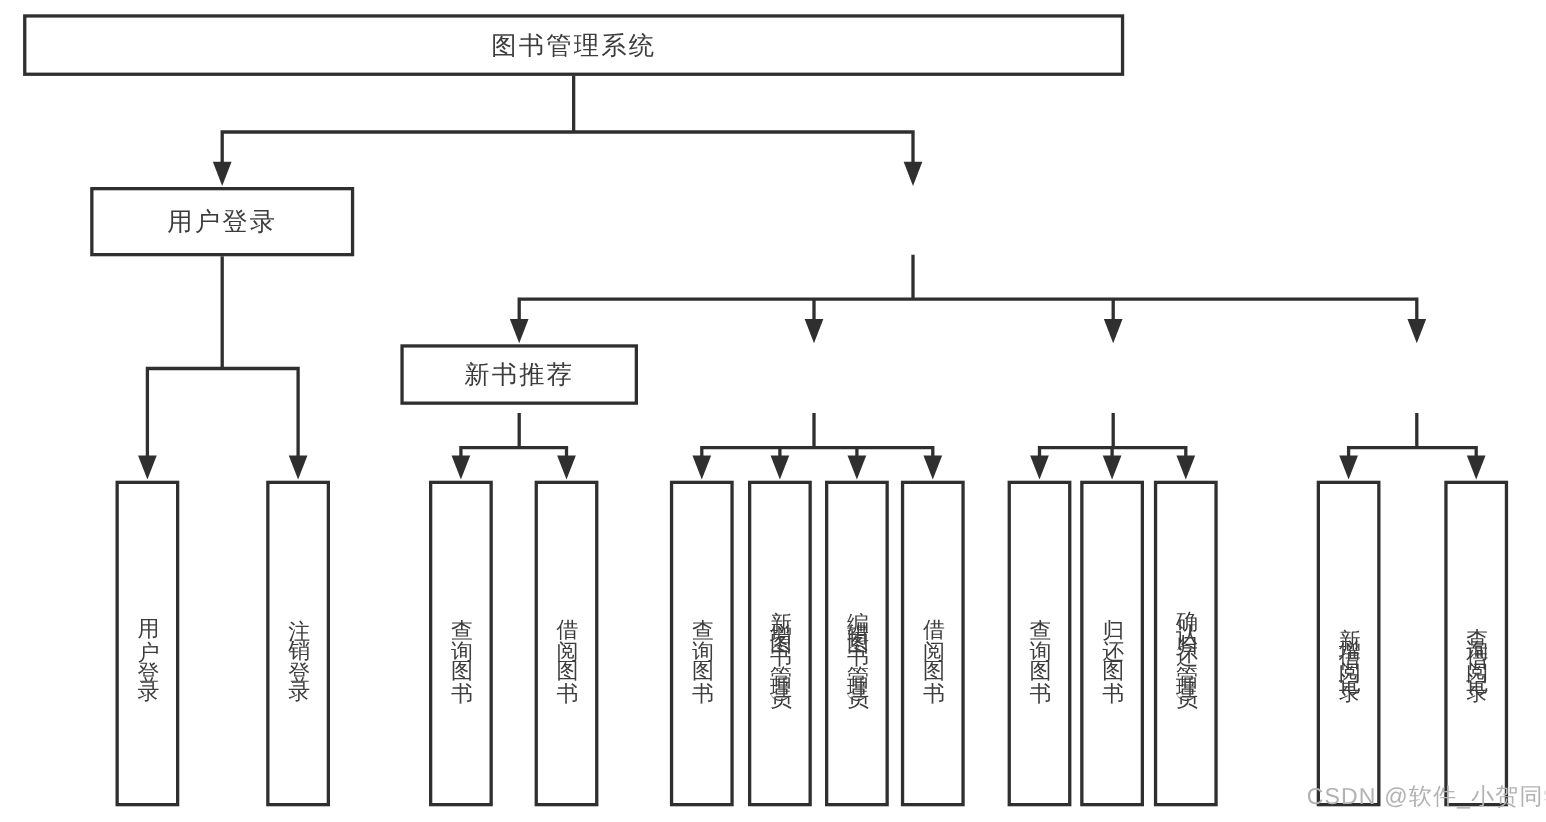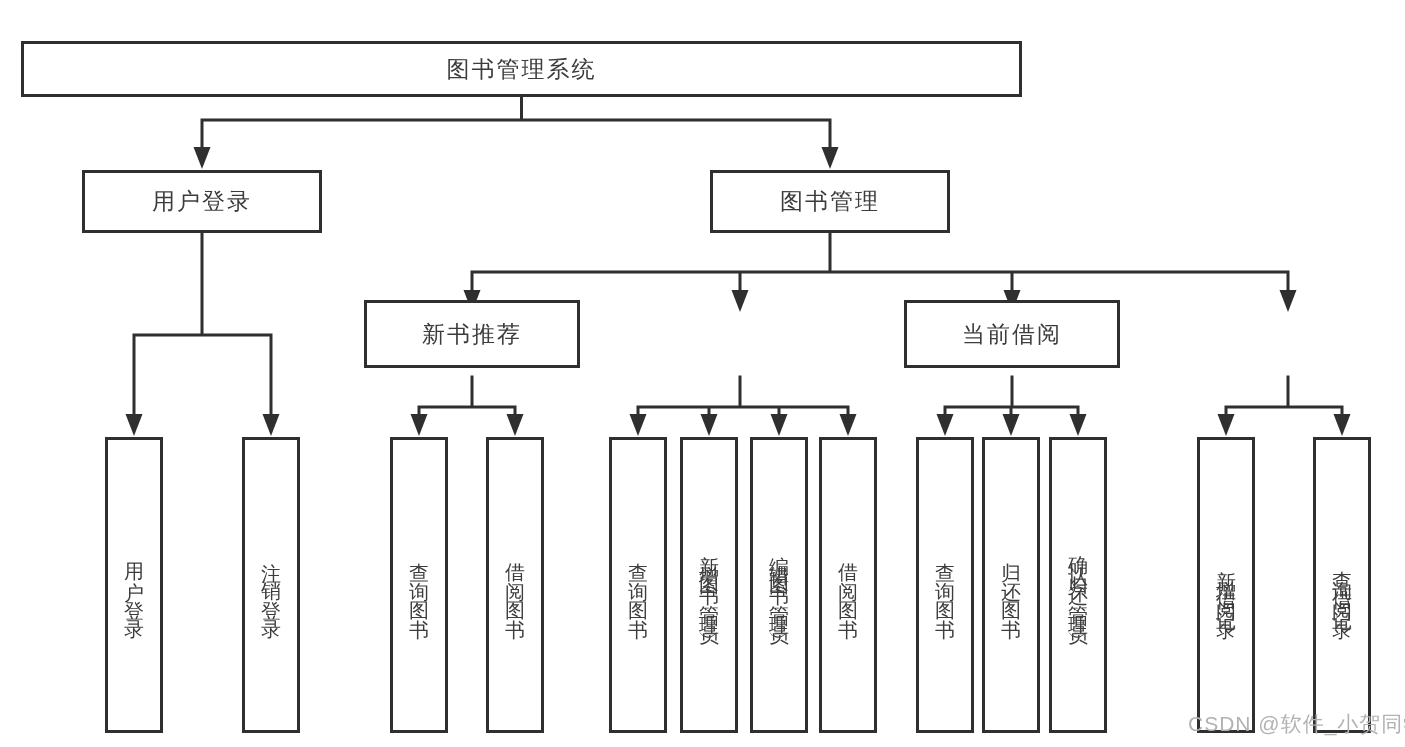--- a/index.html
+++ b/index.html
@@ -40,23 +40,23 @@
     white-space: nowrap;
   }
   .vtext {
     writing-mode: vertical-rl;
     text-orientation: mixed;
     font-size: 20px;
     line-height: 1.05;
     color: var(--text-color, #3c3c3c);
     white-space: nowrap;
   }
-  .root { left: 21px;  top: 13px;  width: 1001px; height: 56px; margin-top: 28px; }
+  .root { left: 21px;  top: 13px;  width: 1001px; height: 56px; }
   .l2   { top: 170px; width: 240px; height: 63px; }
-  .l3   { top: 300px; width: 216px; height: 68px; }
+  .l3   { top: 313px; width: 216px; height: 55px; }
   .leaf { top: 437px; width: 58px;  height: 296px; }
   .watermark {
     position: absolute;
     left: 1188px;
     top: 710px;
     font-size: 21px;
     letter-spacing: 1px;
     color: var(--watermark-color, #b2b2b2);
     z-index: 5;
     white-space: nowrap;
@@ -99,29 +99,23 @@
     </g>
   </svg>
 
   <div class="node root">
     <span class="hlabel">图书管理系统</span>
   </div>
 
   <div class="node l2" style="left:82px">
     <span class="hlabel">用户登录</span>
   </div>
-  <div class="node l2" style="left:710px">
-    <span class="hlabel">图书管理</span>
-  </div>
 
   <div class="node l3" style="left:364px">
     <span class="hlabel">新书推荐</span>
-  </div>
-  <div class="node l3" style="left:904px">
-    <span class="hlabel">当前借阅</span>
   </div>
 
   <div class="node leaf" style="left:105px">
     <span class="vtext" style="letter-spacing: 19px;">用户登录</span>
   </div>
   <div class="node leaf" style="left:242px">
     <span class="vtext" style="letter-spacing: 19px;">注销登录</span>
   </div>
   <div class="node leaf" style="left:390px">
     <span class="vtext" style="letter-spacing: 19px;">查询图书</span>

